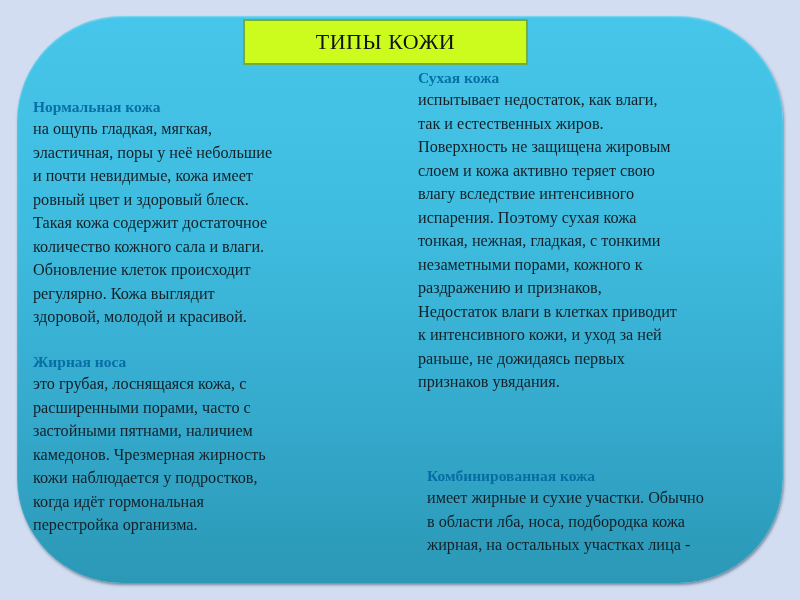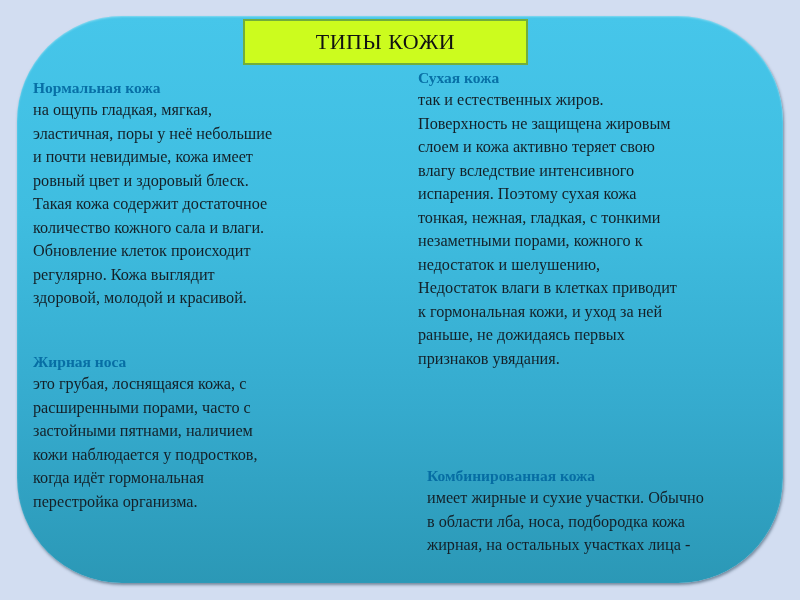--- a/index.html
+++ b/index.html
@@ -20,21 +20,21 @@
       border:2px solid #72ad3c;
       box-sizing:border-box;
       display:flex; align-items:center; justify-content:center;
     }
     .title-text {
       font-size:22px; font-weight:normal; color:#111; letter-spacing:0.5px;
     }
     .section { position:absolute; color:#142028; font-size:16.2px; line-height:23.5px; }
     .section .heading { color:#0369a1; font-weight:bold; font-size:15.5px; line-height:22px; opacity:0.92; }
     .section .line { white-space:nowrap; }
-    #sec-normal { left:33px; top:77px; }
+    #sec-normal { left:33px; top:96px; }
     #sec-oily { left:33px; top:351px; }
     #sec-dry { left:418px; top:67px; }
     #sec-combo { left:427px; top:465px; }
   </style>
 </head>
 <body>
 
 <div class="panel"></div>
 
 <div class="title-box">
@@ -52,37 +52,39 @@
   <div class="line">Обновление клеток происходит</div>
   <div class="line">регулярно. Кожа выглядит</div>
   <div class="line">здоровой, молодой и красивой.</div>
 </div>
 
 <div class="section" id="sec-oily">
   <div class="heading">Жирная носа</div>
   <div class="line">это грубая, лоснящаяся кожа, с</div>
   <div class="line">расширенными порами, часто с</div>
   <div class="line">застойными пятнами, наличием</div>
+  <div class="line">камедонов. Чрезмерная жирность</div>
   <div class="line">кожи наблюдается у подростков,</div>
   <div class="line">когда идёт гормональная</div>
   <div class="line">перестройка организма.</div>
 </div>
 
 <div class="section" id="sec-dry">
   <div class="heading">Сухая кожа</div>
+  <div class="line">испытывает недостаток, как влаги,</div>
   <div class="line">так и естественных жиров.</div>
   <div class="line">Поверхность не защищена жировым</div>
   <div class="line">слоем и кожа активно теряет свою</div>
   <div class="line">влагу вследствие интенсивного</div>
   <div class="line">испарения. Поэтому сухая кожа</div>
   <div class="line">тонкая, нежная, гладкая, с тонкими</div>
   <div class="line">незаметными порами, кожного к</div>
-  <div class="line">недостаток и шелушению,</div>
+  <div class="line">раздражению и признаков,</div>
   <div class="line">Недостаток влаги в клетках приводит</div>
-  <div class="line">к гормональная кожи, и уход за ней</div>
+  <div class="line">к интенсивного кожи, и уход за ней</div>
   <div class="line">раньше, не дожидаясь первых</div>
   <div class="line">признаков увядания.</div>
 </div>
 
 <div class="section" id="sec-combo">
   <div class="heading">Комбинированная кожа</div>
   <div class="line">имеет жирные и сухие участки. Обычно</div>
   <div class="line">в области лба, носа, подбородка кожа</div>
   <div class="line">жирная, на остальных участках лица -</div>
 </div>

